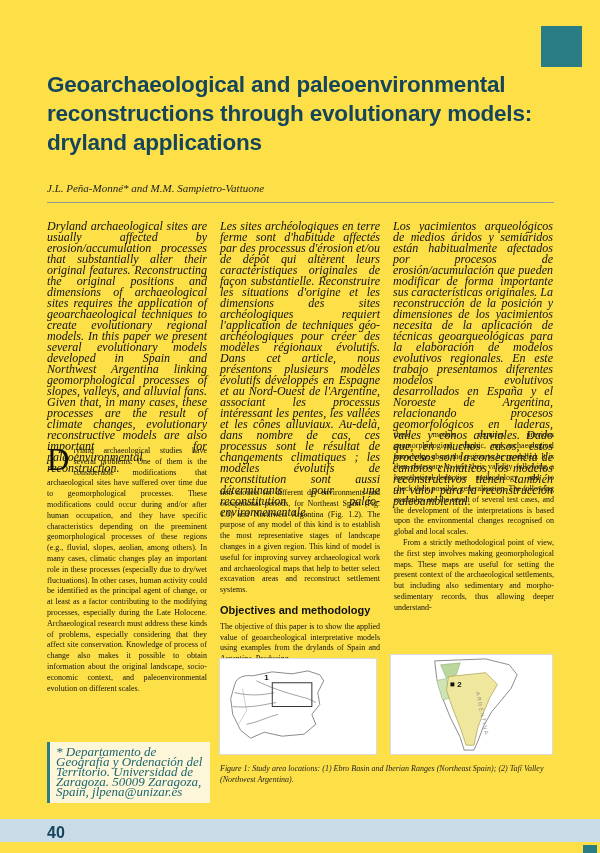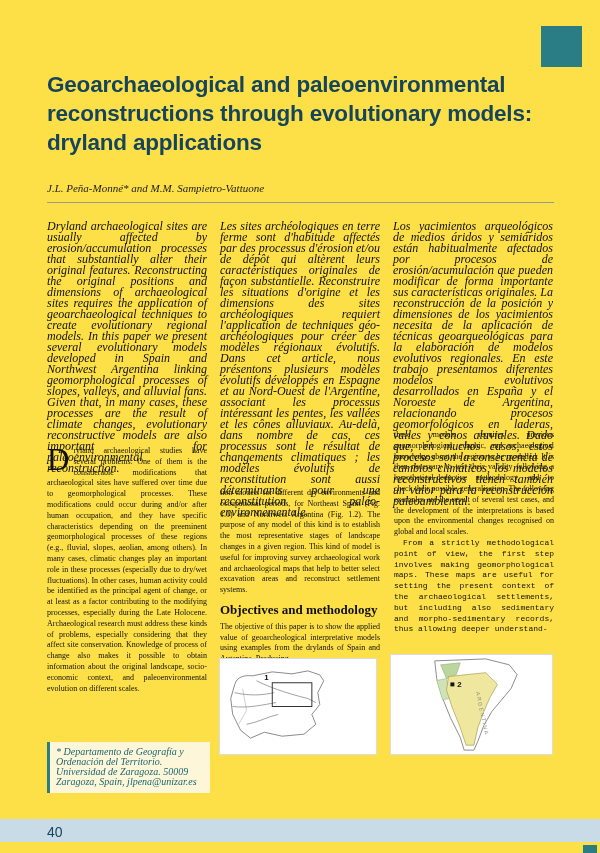--- a/index.html
+++ b/index.html
@@ -21,47 +21,47 @@
     width:160px; font-size:12px; line-height:11px; font-style:italic;
     text-align:justify; color:#101010;
   }
   .col {
     position:absolute; width:160px; font-size:8px; line-height:10.8px;
     text-align:justify; color:#101010;
   }
   .col1 { left:47px;  top:446px; height:296px; }
   .col2 { left:220px; top:446px; height:206px; overflow:hidden;margin-top:42px; }
   .col3 { left:394px; top:430px; height:206px; overflow:hidden; }
-  .bodyp.indent { text-indent:9px;font-family:Liberation Mono, monospace; }
+  .bodyp.indent { text-indent:9px; }
   .dropcap {
     float:left; font-size:31px; line-height:26px; padding:1px 4px 0 0;
     color:#101010; font-weight:normal;
   }
   .subhead {
-    font-family:Liberation Serif, serif; font-weight:bold;
-    font-size:13px; margin:9px 0 6px 0; text-align:left; color:#101010;
+    font-family:Liberation Sans, sans-serif; font-weight:bold;
+    font-size:11px; margin:9px 0 6px 0; text-align:left; color:#101010;
   }
   .footnote {
     position:absolute; left:47px; top:742px; width:163px;
     background:#fdf6d8; border-left:3px solid #2a7d85;
-    padding:5px 6px 6px 6px; font-size:10px; line-height:10px;
+    padding:5px 6px 6px 6px; font-size:13px; line-height:10px;
     font-style:italic; color:#1c6570;
   }
   .map { position:absolute; background:#ffffff; border:1px solid #dcdcdc; }
   .map1 { left:219px; top:658px; width:158px; height:97px; }
   .map2 { left:390px; top:654px; width:163px; height:101px; }
   .fig-caption {
     position:absolute; left:220px; top:764px; width:334px;
     font-size:8px; line-height:10.5px; font-style:italic; color:#1d1d1d;
   }
   .footer-band { position:absolute; left:0; top:819px; width:600px; height:23px; background:#c9dbe6; }
   .page-number {
     position:absolute; left:47px; top:824px;
-    font-family:"Liberation Sans", sans-serif; font-weight:normal;
-    font-size:14px; color:#15455c;
+    font-family:"Liberation Sans", sans-serif; font-weight:bold;
+    font-size:16px; color:#15455c;
   }
   .footer-corner { position:absolute; right:3px; top:845px; width:14px; height:8px; background:#2a7d85; }
   .map-outline { fill:none; stroke:#8a8a8a; stroke-width:1; }
   .map-border-line { fill:none; stroke:#bbbbbb; stroke-width:0.7; }
   .river { fill:none; stroke:#7a7a7a; stroke-width:0.7; }
   .study-box { fill:none; stroke:#333333; stroke-width:1; }
   .marker {
     font-family:"Liberation Sans", sans-serif; font-size:8px; font-weight:bold; fill:#111111;
   }
   .country-label {
@@ -120,18 +120,19 @@
   <svg class="map map2" viewBox="0 0 163 101">
     <path class="map-outline" d="M44,6 L96,4 L120,10 L128,20 L122,34 L112,46 L102,58 L94,72 L88,88 L84,97 L74,97 L70,84 L60,64 L52,44 L46,24 Z"></path>
     <path fill="#bcd79e" stroke="#8fae76" stroke-width="0.6" d="M50,10 L70,8 L66,20 L56,24 Z"></path>
     <path fill="#cfe3b4" stroke="#9bb886" stroke-width="0.6" d="M46,26 L56,24 L60,44 L52,46 Z"></path>
     <path fill="#efe79e" stroke="#a79d4e" stroke-width="0.7" d="M58,22 L96,18 L108,30 L100,44 L94,58 L88,74 L84,92 L76,92 L70,74 L62,54 L56,36 Z"></path>
     <rect x="60" y="28" width="4" height="4" fill="#111111"></rect>
     <text class="marker" x="67" y="33">2</text>
     <text class="country-label" transform="translate(86,38) rotate(78)">ARGENTINA</text>
   </svg>
 
+  <p class="fig-caption">Figure 1: Study area locations: (1) Ebro Basin and Iberian Ranges (Northeast Spain); (2) Tafí Valley (Northwest Argentina).</p>
 
   <div class="footer-band"></div>
   <div class="page-number">40</div>
   <div class="footer-corner"></div>
 
 </div>
 
 </body></html>

